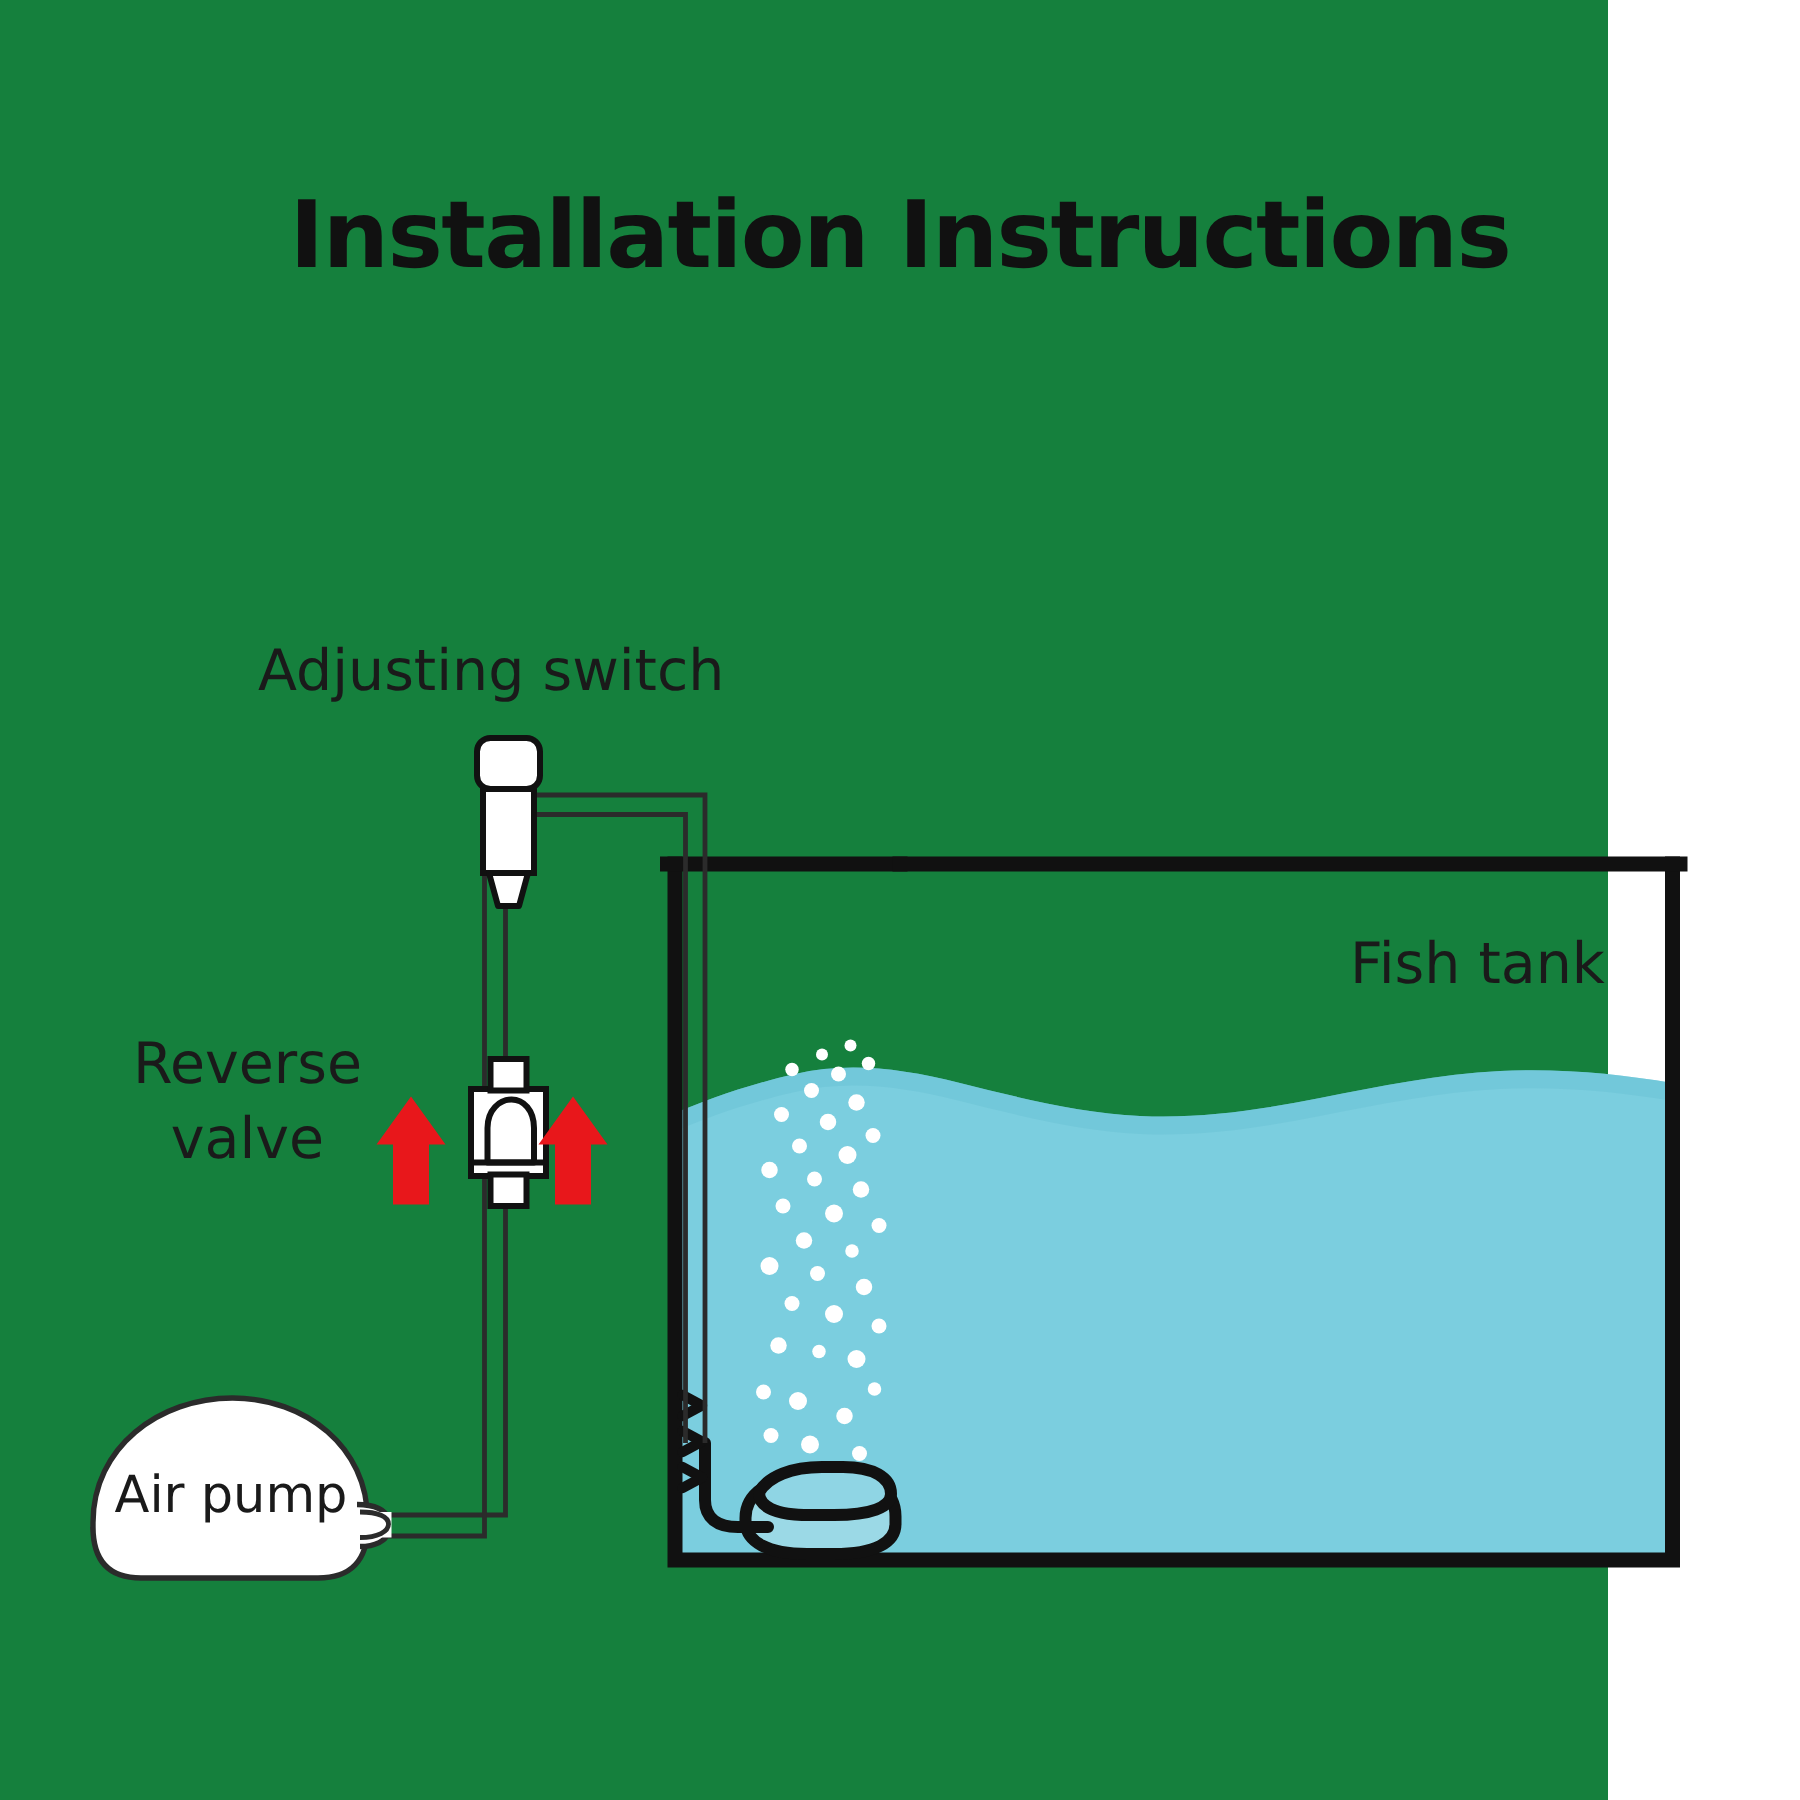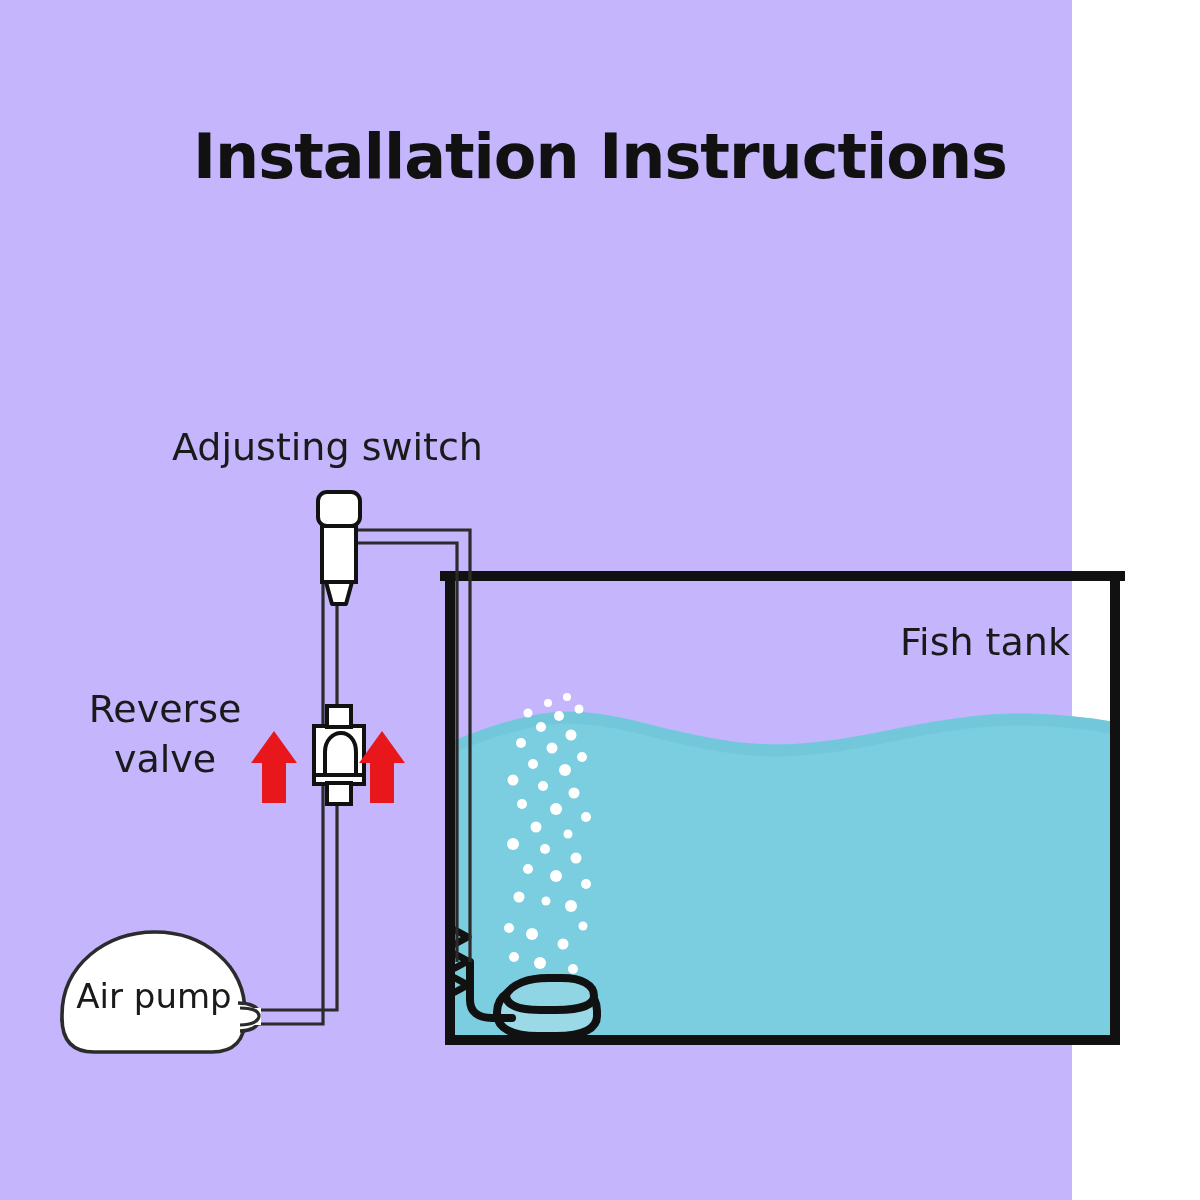--- a/index.html
+++ b/index.html
@@ -10,21 +10,21 @@
   body {
     width: 1200px;
     height: 1200px;
     font-family: "DejaVu Sans", "Liberation Sans", sans-serif;
     overflow: hidden;
   }
   #stage {
     position: relative;
     width: 1072px;
     height: 1200px;
-    background: #c4b5fd;
+    background: #15803d;
   }
   #diagram {
     position: absolute;
     left: 0;
     top: 0;
     width: 1200px;
     height: 1200px;
     display: block;
   }
   .ttl {

